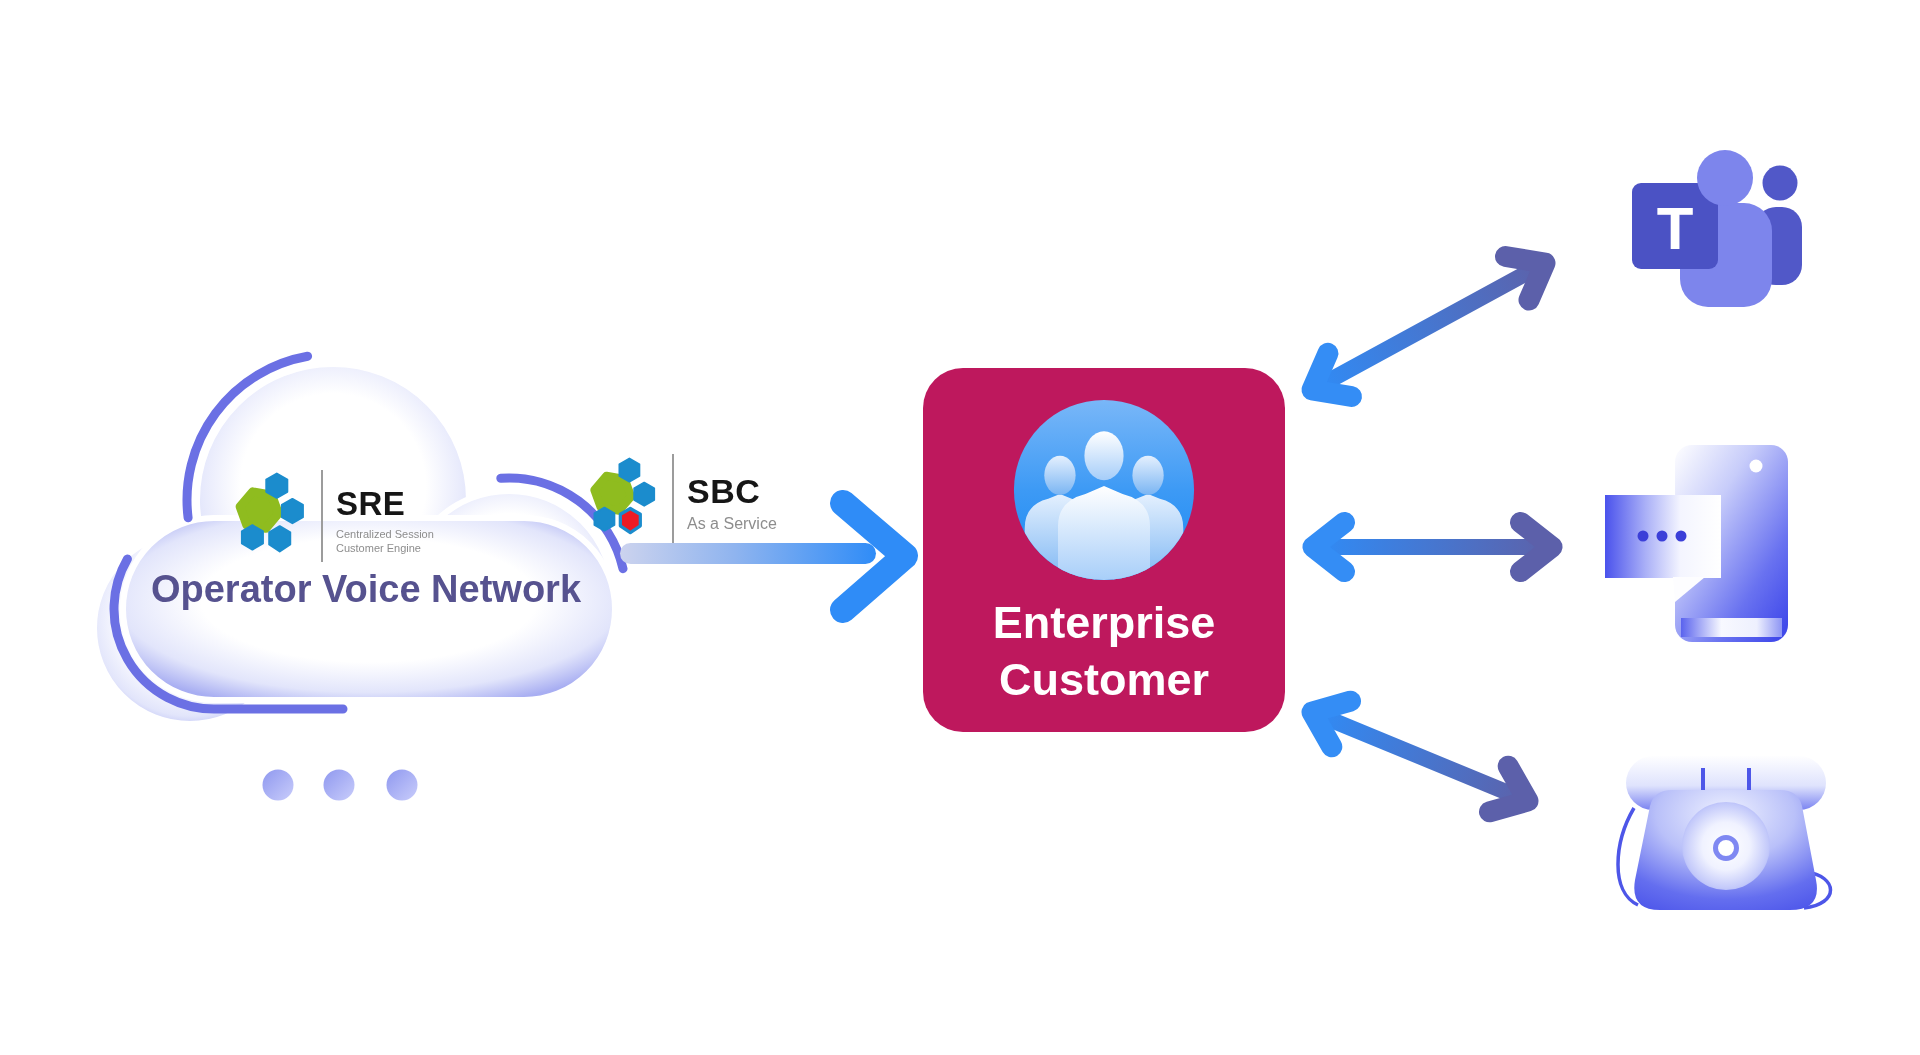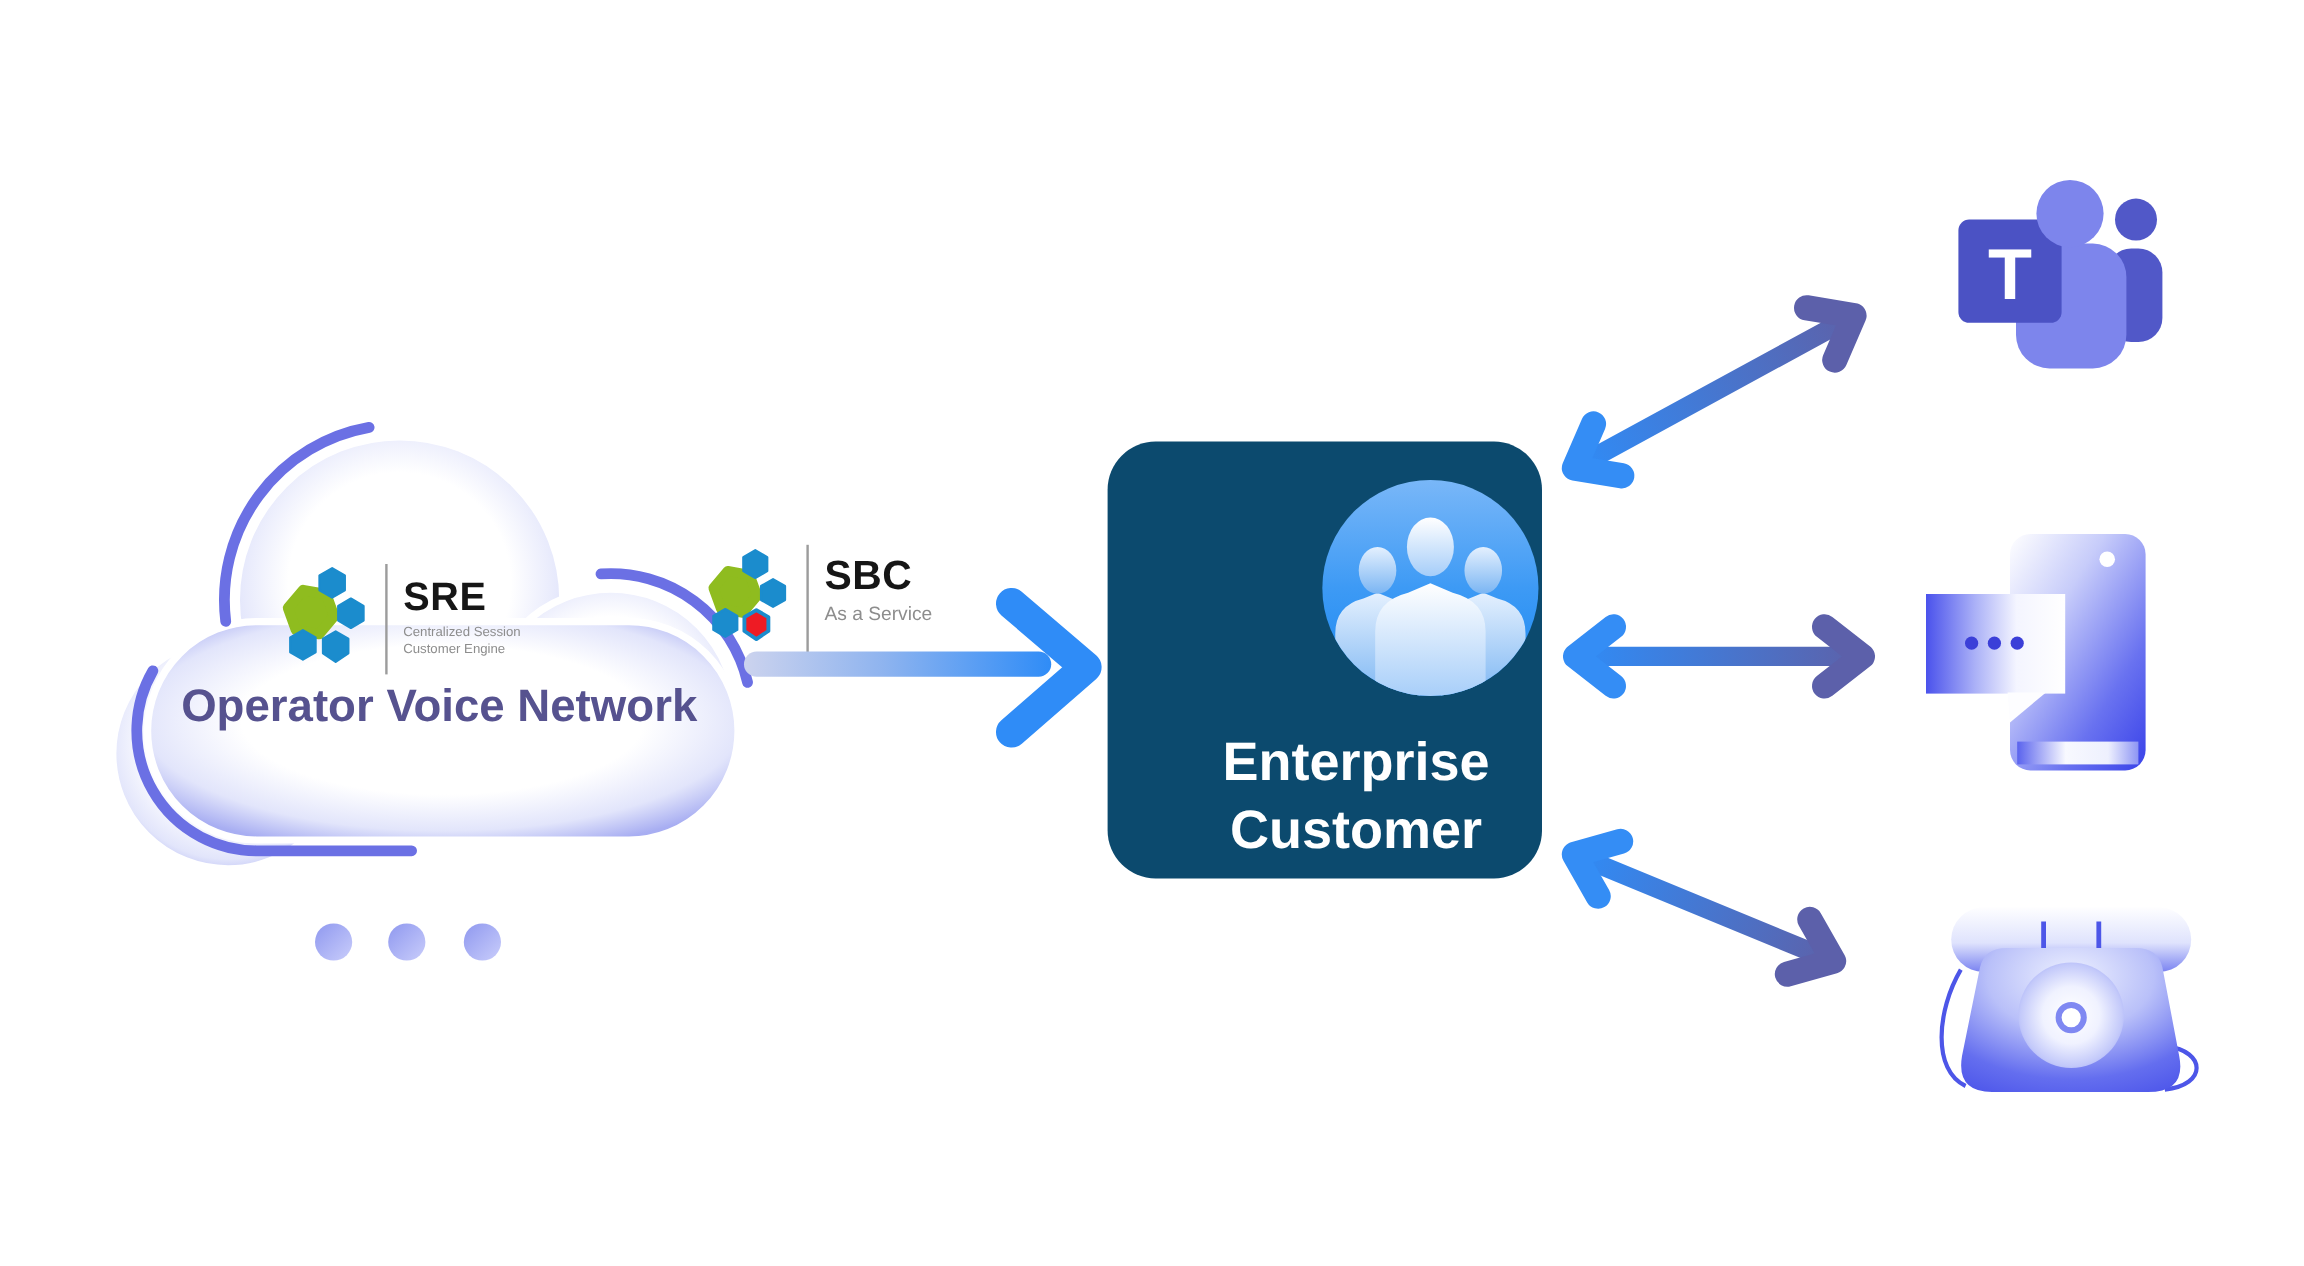--- a/index.html
+++ b/index.html
@@ -11,40 +11,40 @@
 
   
   .cloud-label{
     left:140px;top:558px;width:452px;text-align:center;
     font-size:38px;font-weight:800;color:#56528f;line-height:1.66;
   }
 
   
   .logo-block{display:flex;align-items:stretch;gap:13px;}
   .logo-divider{width:2px;background:#9c9c9c;}
-  .logo-text{display:flex;flex-direction:column;justify-content:flex-start;}
+  .logo-text{display:flex;flex-direction:column;justify-content:center;}
   .logo-title{font-weight:800;color:#161616;line-height:1;letter-spacing:0.5px;}
   .logo-sub{color:#8d8d8d;}
   .sre-block{left:230px;top:470px;height:92px;}
   .sre-block .logo-title{font-size:33px;margin-top:10px;}
   .sre-block .logo-sub{font-size:11px;line-height:1.26;margin-top:8px;}
   .sbc-block{left:585px;top:454px;height:90px;}
   .sbc-block .logo-title{font-size:34px;margin-top:9px;}
   .sbc-block .logo-sub{font-size:16px;margin-top:7px;}
 
   
   .sbc-shaft{
     left:620px;top:543px;width:256px;height:21px;border-radius:11px;
     background:linear-gradient(90deg,#ccd3ee 0%,#8fb4ef 45%,#2f8cf7 100%);
   }
 
   
   .enterprise-box{
     left:923px;top:368px;width:362px;height:364px;border-radius:40px;
-    background:#0c4a6e;display:flex;flex-direction:column;align-items:flex-end;gap:12px;
+    background:#be185d;display:flex;flex-direction:column;align-items:center;
   }
   .enterprise-label{
     margin-top:11px;width:310px;text-align:center;
     font-size:45px;font-weight:700;color:#ffffff;line-height:1.27;
   }
   svg{display:block;}
 </style>
 </head>
 <body>
 

